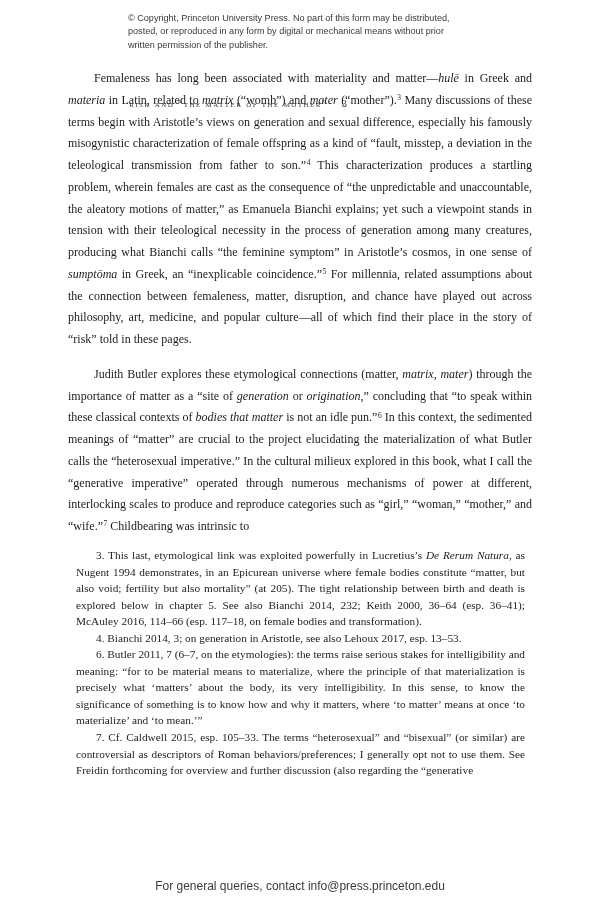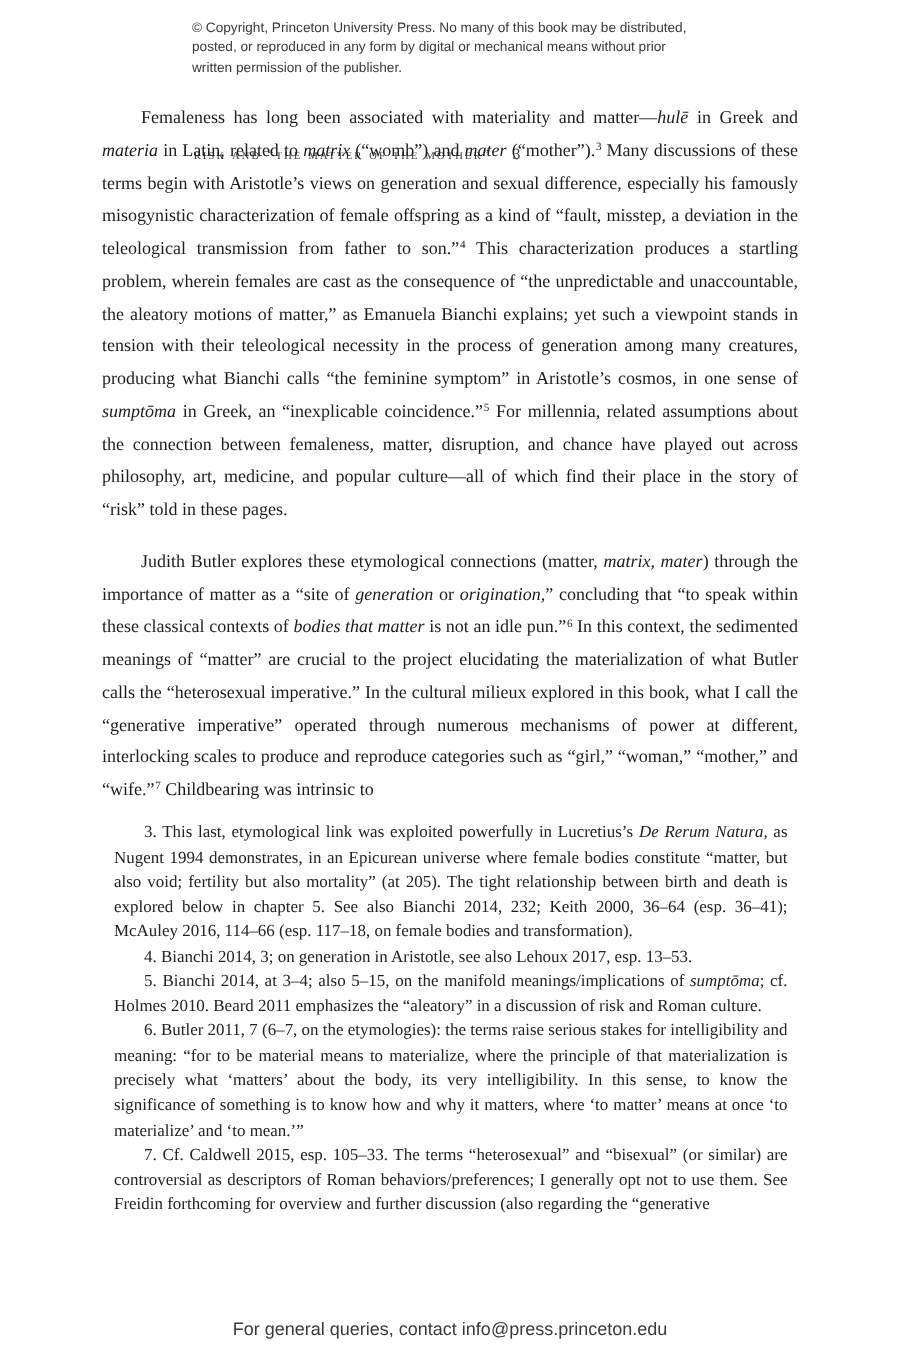--- a/index.html
+++ b/index.html
@@ -109,32 +109,31 @@
     width: 600px;
     text-align: center;
     font-family: "Liberation Sans", sans-serif;
     font-size: 12px;
     color: #3a3a3a;
   }
 </style>
 </head>
 <body>
 
-<div class="copyright-notice">© Copyright, Princeton University Press. No many of this book may be distributed, posted, or reproduced in any form by digital or mechanical means without prior written permission of the publisher.</div>
+<div class="copyright-notice">© Copyright, Princeton University Press. No part of this form may be distributed, posted, or reproduced in any form by digital or mechanical means without prior written permission of the publisher.</div>
 
 <div class="running-head">
   <span class="rh-title">Risk and “The Matter of the Mother”</span><span class="rh-page">3</span>
 </div>
 
 <div class="body-text">
     <p><span>Femaleness has long been associated with materiality and matter—</span><i>hulē</i><span> in Greek and </span><i>materia</i><span> in Latin, related to </span><i>matrix</i><span> (“womb”) and </span><i>mater</i><span> (“mother”).</span><sup>3</sup><span> Many discussions of these terms begin with Aristotle’s views on generation and sexual difference, especially his famously misogynistic characterization of female offspring as a kind of “fault, misstep, a deviation in the teleological transmission from father to son.”</span><sup>4</sup><span> This characterization produces a startling problem, wherein females are cast as the consequence of “the unpredictable and unaccountable, the aleatory motions of matter,” as Emanuela Bianchi explains; yet such a viewpoint stands in tension with their teleological necessity in the process of generation among many creatures, producing what Bianchi calls “the feminine symptom” in Aristotle’s cosmos, in one sense of </span><i>sumptōma</i><span> in Greek, an “inexplicable coincidence.”</span><sup>5</sup><span> For millennia, related assumptions about the connection between femaleness, matter, disruption, and chance have played out across philosophy, art, medicine, and popular culture—all of which find their place in the story of “risk” told in these pages.</span></p>
     <p><span>Judith Butler explores these etymological connections (matter, </span><i>matrix, mater</i><span>) through the importance of matter as a “site of </span><i>generation</i><span> or </span><i>origination</i><span>,” concluding that “to speak within these classical contexts of </span><i>bodies that matter</i><span> is not an idle pun.”</span><sup>6</sup><span> In this context, the sedimented meanings of “matter” are crucial to the project elucidating the materialization of what Butler calls the “heterosexual imperative.” In the cultural milieux explored in this book, what I call the “generative imperative” operated through numerous mechanisms of power at different, interlocking scales to produce and reproduce categories such as “girl,” “woman,” “mother,” and “wife.”</span><sup>7</sup><span> Childbearing was intrinsic to</span></p>
   </div>
 
 <div class="footnotes">
     <p><span>3. This last, etymological link was exploited powerfully in Lucretius’s </span><i>De Rerum Natura</i><span>, as Nugent 1994 demonstrates, in an Epicurean universe where female bodies constitute “matter, but also void; fertility but also mortality” (at 205). The tight relationship between birth and death is explored below in chapter 5. See also Bianchi 2014, 232; Keith 2000, 36–64 (esp. 36–41); McAuley 2016, 114–66 (esp. 117–18, on female bodies and transformation).</span></p>
     <p><span>4. Bianchi 2014, 3; on generation in Aristotle, see also Lehoux 2017, esp. 13–53.</span></p>
-    <p><span>5. Bianchi 2014, at 3–4; also 5–15, on the manifold meanings/implications of </span><i>sumptōma</i><span>; cf. Holmes 2010. Beard 2011 emphasizes the “aleatory” in a discussion of risk and Roman culture.</span></p>
     <p><span>6. Butler 2011, 7 (6–7, on the etymologies): the terms raise serious stakes for intelligibility and meaning: “for to be material means to materialize, where the principle of that materialization is precisely what ‘matters’ about the body, its very intelligibility. In this sense, to know the significance of something is to know how and why it matters, where ‘to matter’ means at once ‘to materialize’ and ‘to mean.’”</span></p>
     <p><span>7. Cf. Caldwell 2015, esp. 105–33. The terms “heterosexual” and “bisexual” (or similar) are controversial as descriptors of Roman behaviors/preferences; I generally opt not to use them. See Freidin forthcoming for overview and further discussion (also regarding the “generative</span></p>
   </div>
 
 <div class="page-footer">For general queries, contact info@press.princeton.edu</div>
 
 </body></html>

